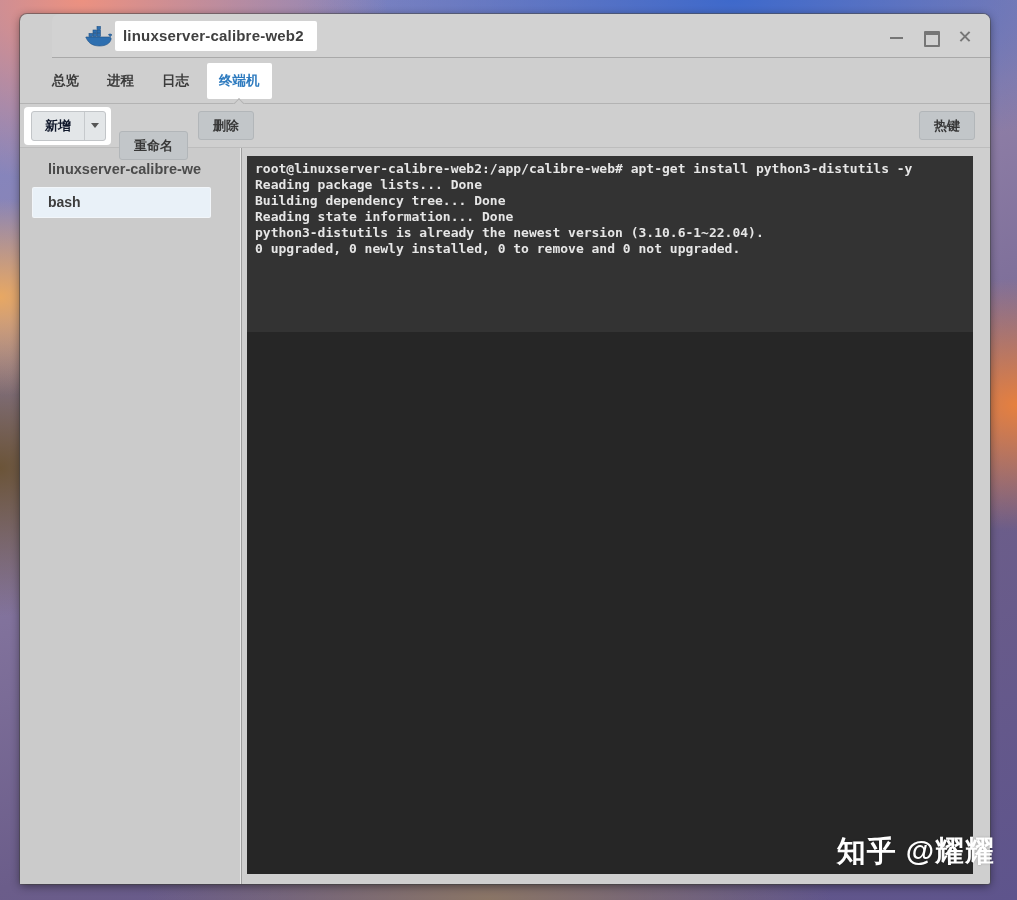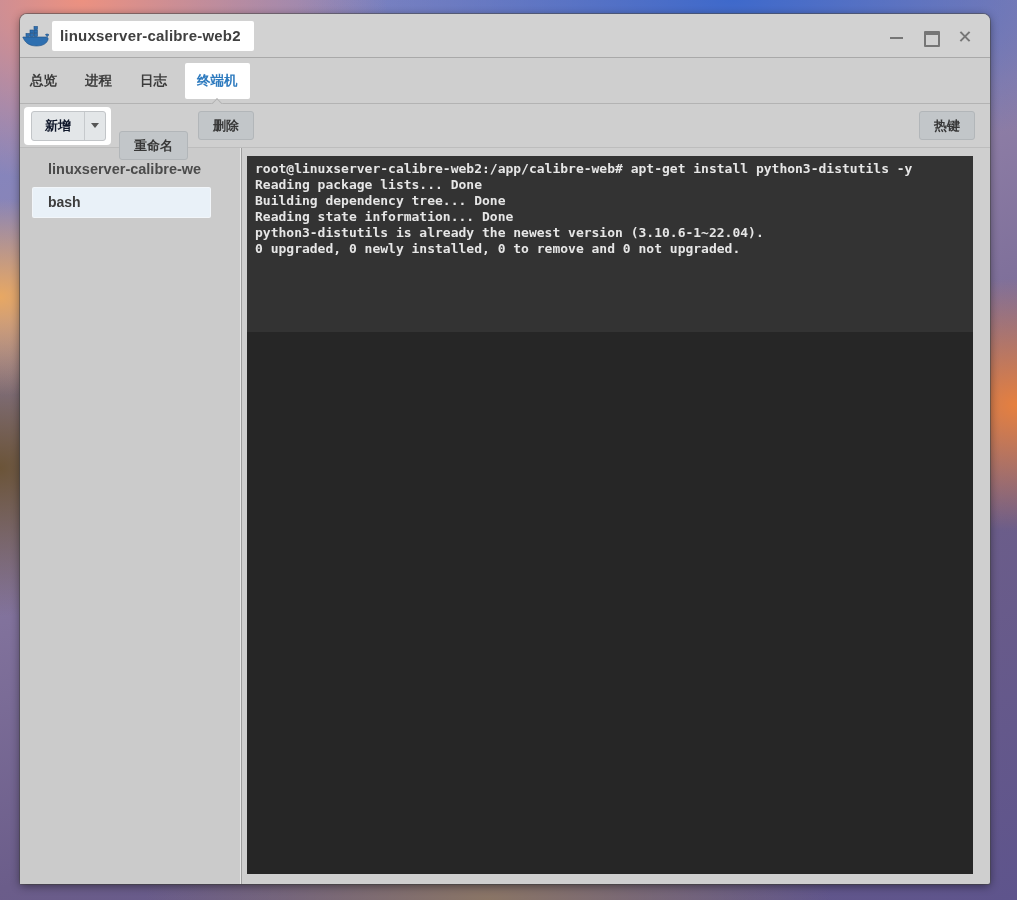--- a/index.html
+++ b/index.html
@@ -21,40 +21,40 @@
     background:var(--window-bg,#cfcfcf);
     border-radius:7px 7px 2px 2px;
     box-shadow:0 2px 10px rgba(0,0,0,.45), 0 0 0 1px rgba(90,90,90,.55);
     display:flex; flex-direction:column;
   }
 
   
   .titlebar {
     height:44px; flex:0 0 44px; display:flex; align-items:center;
     background:#d2d2d2; border-bottom:1px solid #a9a9a9;
-    border-radius:7px 7px 0 0; position:relative; padding-left:1px;
+    border-radius:7px 7px 0 0; position:relative; padding-left:32px;margin-left:32px;
   }
   .docker-icon { width:28px; height:22px; margin-right:3px; flex:0 0 auto; }
   .title-box {
     background:#ffffff; padding:6px 13px 7px 8px; border-radius:2px;
     font-size:15px; font-weight:bold; color:#404040; letter-spacing:.2px;
   }
   .win-controls { position:absolute; right:18px; top:0; height:44px; display:flex; align-items:center; gap:19px; }
   .ctrl { width:15px; height:15px; position:relative; cursor:default; display:inline-block; }
   .ctrl-min::before { content:''; position:absolute; left:1px; right:1px; top:8px; height:2px; background:#767676; }
   .ctrl-max::before { content:''; position:absolute; left:1px; top:2px; width:12px; height:10px;
     border:2px solid #767676; border-top-width:4px; border-radius:1px; }
   .ctrl-close::before, .ctrl-close::after { content:''; position:absolute; left:7px; top:1px; width:2px; height:13px; background:#767676; }
   .ctrl-close::before { transform:rotate(45deg); }
   .ctrl-close::after  { transform:rotate(-45deg); }
 
   
   .tabbar {
     height:46px; flex:0 0 46px; display:flex; align-items:center;
-    border-bottom:1px solid #b3b3b3; background:#cfcfcf;
+    padding-left:22px; border-bottom:1px solid #b3b3b3; background:#cfcfcf;
   }
   .tab {
     position:relative; padding:9px 10px; font-size:13.5px; font-weight:bold;
     color:#3c3c3c; cursor:pointer; margin-right:8px; border-radius:2px;
   }
   .tab.active { background:#ffffff; color:var(--accent-blue,#2e7bbf); padding:9px 12px; }
   .tab.active::after {
     content:''; position:absolute; left:50%; bottom:-10px; width:8px; height:8px;
     background:#cfcfcf; border-left:1px solid #b3b3b3; border-top:1px solid #b3b3b3;
     transform:translateX(-50%) rotate(45deg);
@@ -176,17 +176,18 @@
     <div class="terminal-wrap">
       <div class="terminal">
         <div class="term-screen">
           <div class="term-line">root@linuxserver-calibre-web2:/app/calibre-web# apt-get install python3-distutils -y</div>
           <div class="term-line">Reading package lists... Done</div>
           <div class="term-line">Building dependency tree... Done</div>
           <div class="term-line">Reading state information... Done</div>
           <div class="term-line">python3-distutils is already the newest version (3.10.6-1~22.04).</div>
           <div class="term-line">0 upgraded, 0 newly installed, 0 to remove and 0 not upgraded.</div>
         </div>
+        <div class="watermark">知乎 @耀耀</div>
       </div>
     </div>
   </div>
 
 </div>
 
 </body></html>

